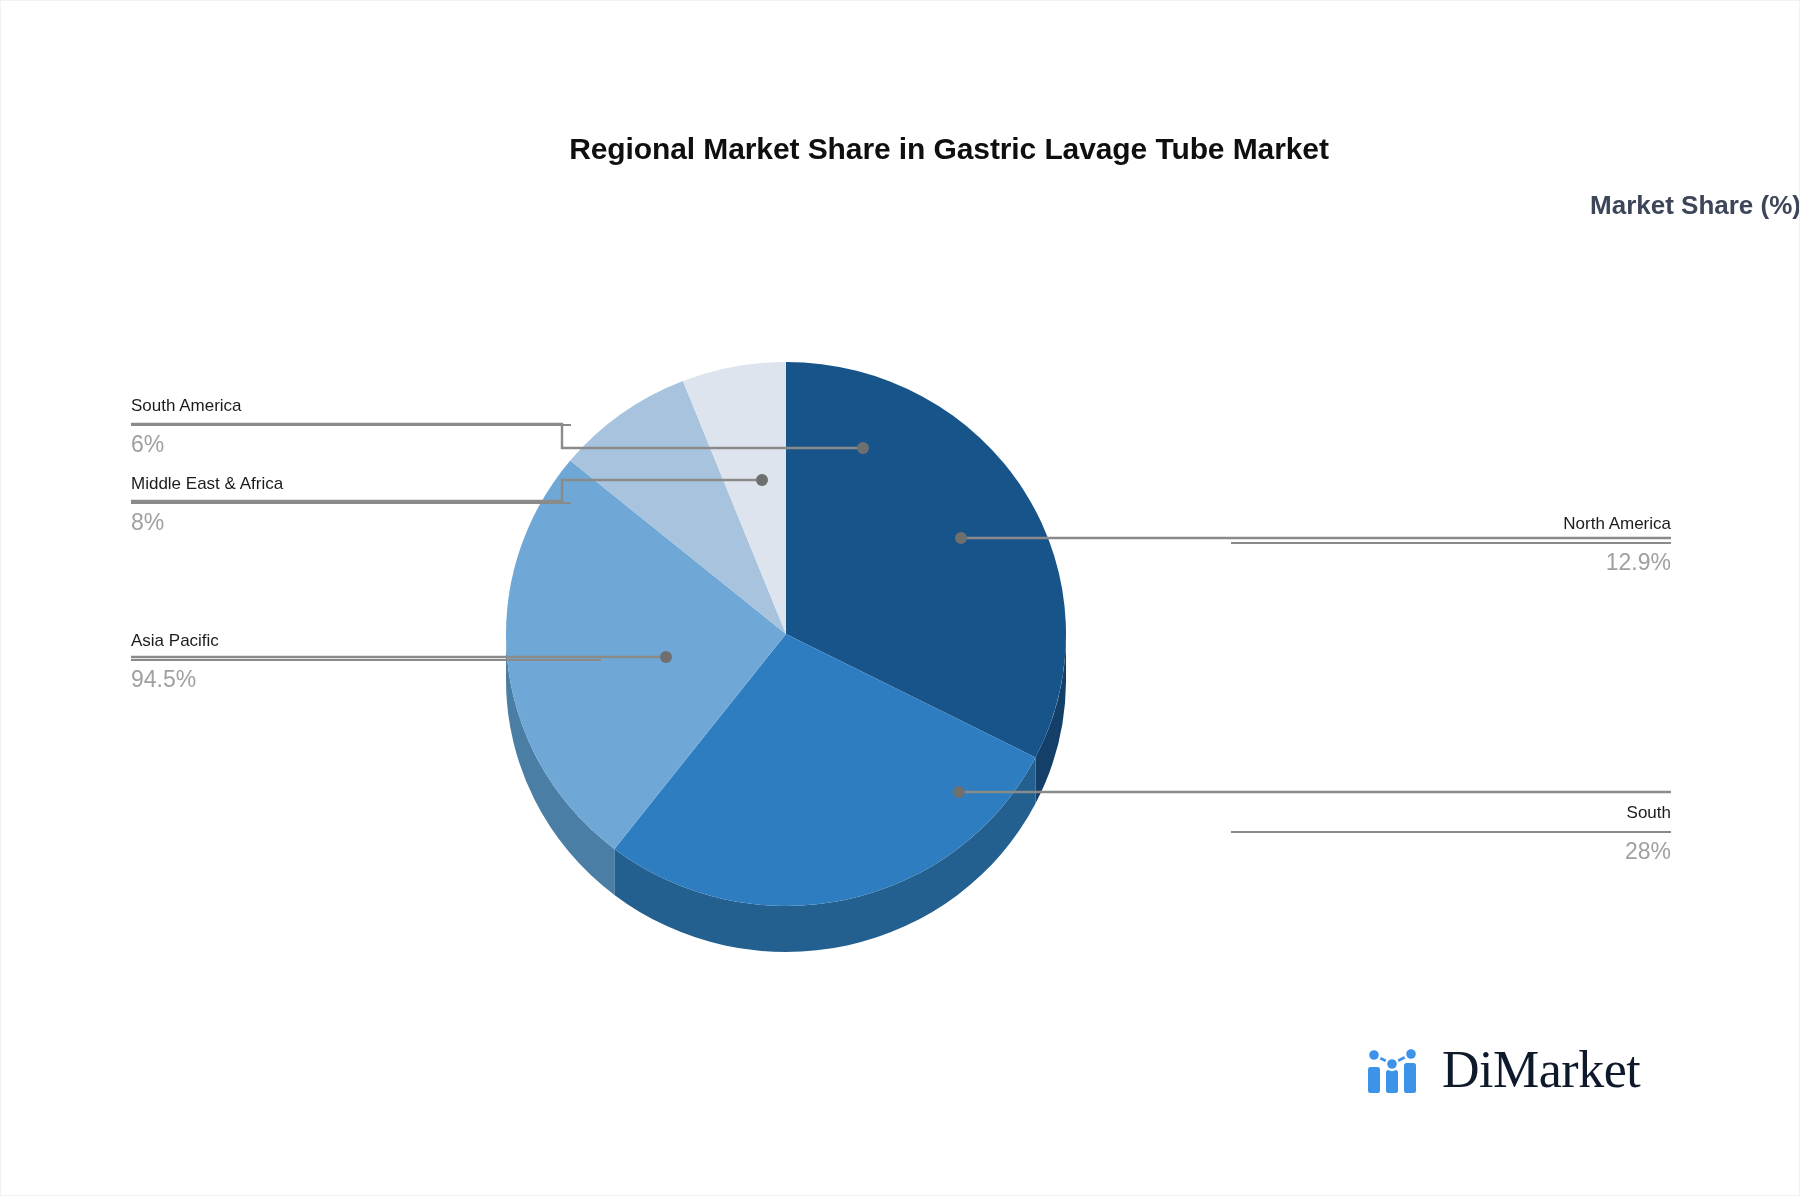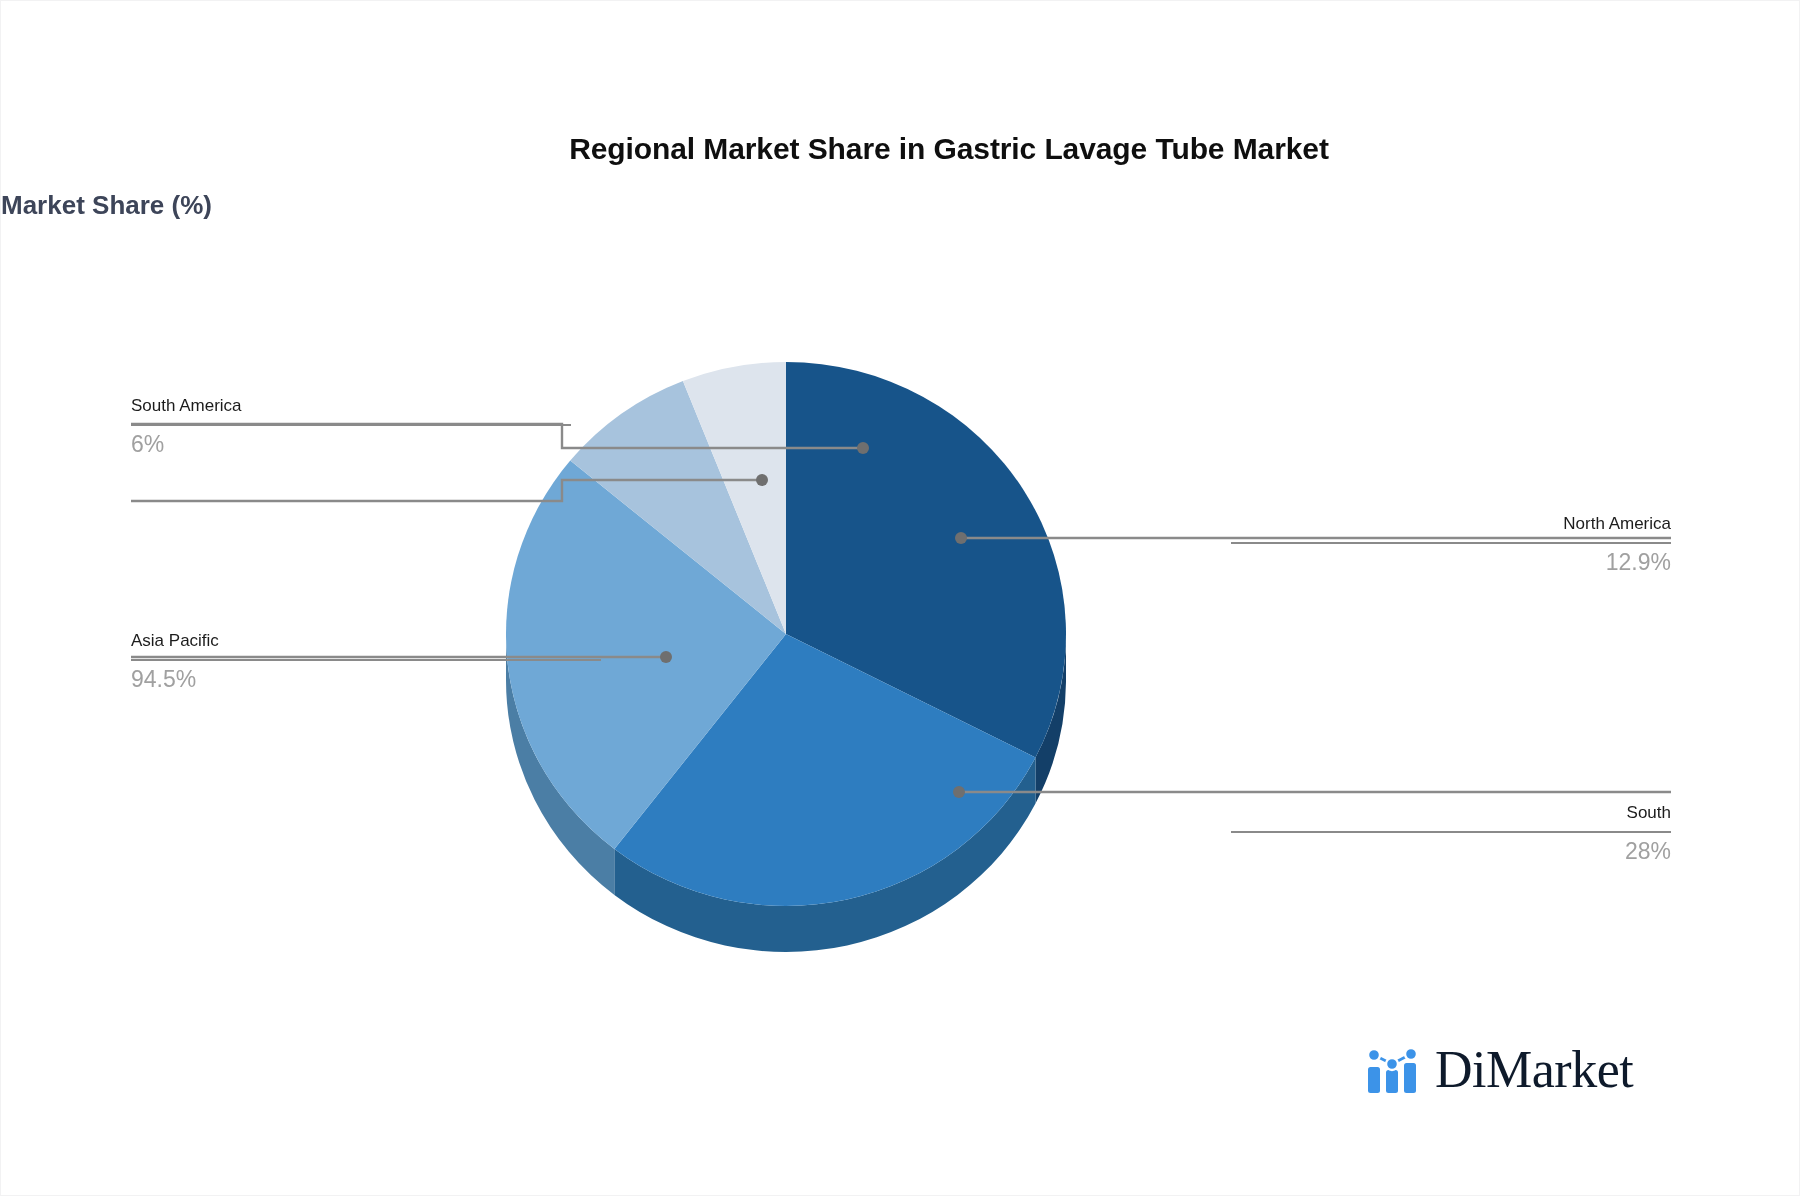--- a/index.html
+++ b/index.html
@@ -33,21 +33,21 @@
     color: #0f0f0f;
     letter-spacing: -0.1px;
     white-space: nowrap;
     margin-left: 48px;
   }
   #chart-subtitle {
     position: absolute;
     left: 0;
     top: 189px;
     width: 1800px;
-    text-align: left;
+    text-align: right;
     font-size: 26px;
     font-weight: bold;
     color: #3d4559;
     white-space: nowrap;
   }
 
   
   #pie-svg {
     position: absolute;
     left: 0;
@@ -93,21 +93,21 @@
   #callout-north-america   { left: 1230px; top: 508px; width: 440px; }
   #callout-europe          { left: 1230px; top: 797px; width: 440px; }
 
   
   #logo {
     position: absolute;
     left: 1364px;
     top: 1043px;
     display: flex;
     align-items: center;
-    gap: 14px;
+    gap: 21px;
   }
   #logo-mark { display:block; }
   #logo-text {
     font-family: "Liberation Serif", serif;
     font-size: 52px;
     color: #0e1a2b;
     line-height: 1;
     letter-spacing: -0.5px;
     white-space: nowrap;
   }
@@ -161,20 +161,25 @@
       <circle cx="862" cy="447" r="6" fill="#6f6f6f" stroke="none"></circle>
     </g>
   </svg>
 
   <div class="callout left" id="callout-south-america">
     <div class="cl-name">South America</div>
     <div class="cl-rule"></div>
     <div class="cl-value">6%</div>
   </div>
 
+  <div class="callout left" id="callout-middle-east">
+    <div class="cl-name">Middle East &amp; Africa</div>
+    <div class="cl-rule"></div>
+    <div class="cl-value">8%</div>
+  </div>
 
   <div class="callout left" id="callout-asia-pacific">
     <div class="cl-name">Asia Pacific</div>
     <div class="cl-rule"></div>
     <div class="cl-value">94.5%</div>
   </div>
 
   <div class="callout right" id="callout-north-america">
     <div class="cl-name">North America</div>
     <div class="cl-rule"></div>

